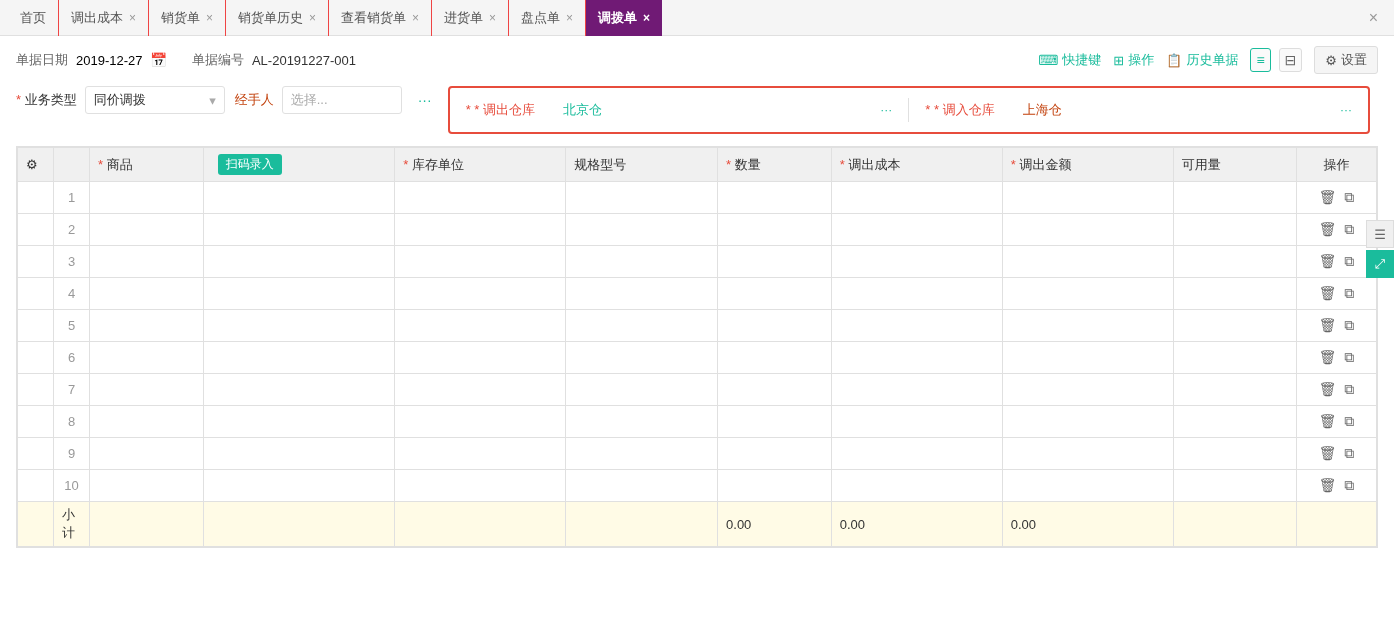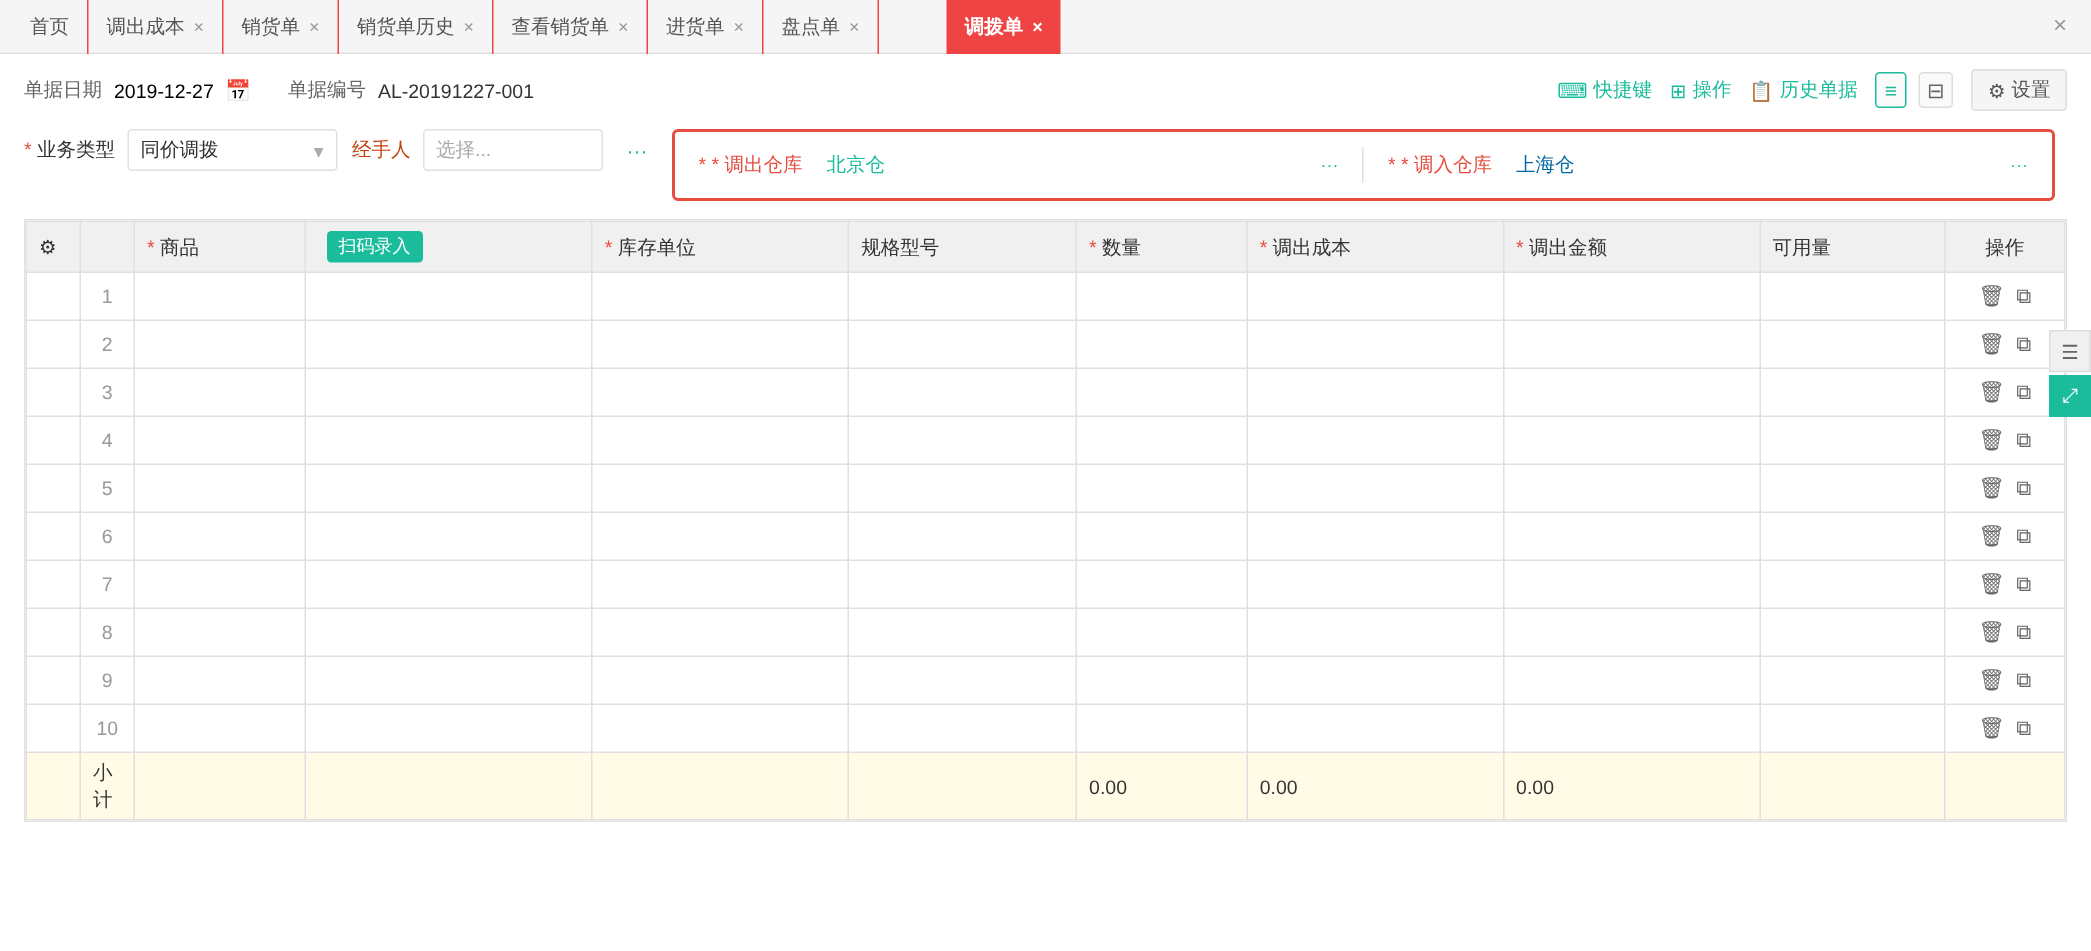--- a/index.html
+++ b/index.html
@@ -110,21 +110,21 @@
       padding: 10px 16px;
       display: flex;
       align-items: center;
       gap: 0;
       flex: 1;
       margin-right: 8px;
     }
     .warehouse-field {
       display: flex;
       align-items: center;
-      gap: 8px;
+      gap: 20px;
       flex: 1;
     }
     .warehouse-field .label {
       color: #e74c3c;
       font-size: 13px;
     }
     .warehouse-field .label::before {
       content: "* ";
       color: #e74c3c;
     }
@@ -344,21 +344,21 @@
     <span class="tab-close">×</span>
   </div>
   <div class="tab-item">
     <span>进货单</span>
     <span class="tab-close">×</span>
   </div>
   <div class="tab-item">
     <span>盘点单</span>
     <span class="tab-close">×</span>
   </div>
-  <div class="tab-item active" style="background:#ef4444; color:#fff; border:none;margin-left:45px;">
+  <div class="tab-item active" style="background:#701a75; color:#fff; border:none;">
     <span style="color:#fff;">调拨单</span>
     <span class="tab-close" style="color:#fff;">×</span>
   </div>
   <div class="tab-bar-close">×</div>
 </div>
 
 <div class="main-content">
 
   <div class="header-row">
     <div class="header-field">
@@ -415,21 +415,21 @@
 
     <div class="warehouse-section">
       <div class="warehouse-field">
         <span class="label" style="color:#e74c3c;"><span style="color:#e74c3c;">* </span><span>调出仓库</span></span>
         <span style="color:#1abc9c; margin-left:8px;">北京仓</span>
         <span class="more-btn" style="margin-left:auto;">···</span>
       </div>
       <div class="warehouse-divider"></div>
       <div class="warehouse-field">
         <span class="label" style="color:#e74c3c;"><span style="color:#e74c3c;">* </span><span>调入仓库</span></span>
-        <span style="color:#0369a1; margin-left:8px;">上海仓</span>
+        <span style="color:#c2410c; margin-left:8px;">上海仓</span>
         <span class="more-btn" style="margin-left:auto;">···</span>
       </div>
     </div>
   </div>
 
   <div class="table-wrapper">
     <table class="data-table">
       <thead>
         <tr>
           <th class="gear-icon-cell" style="width:36px;">⚙</th>

